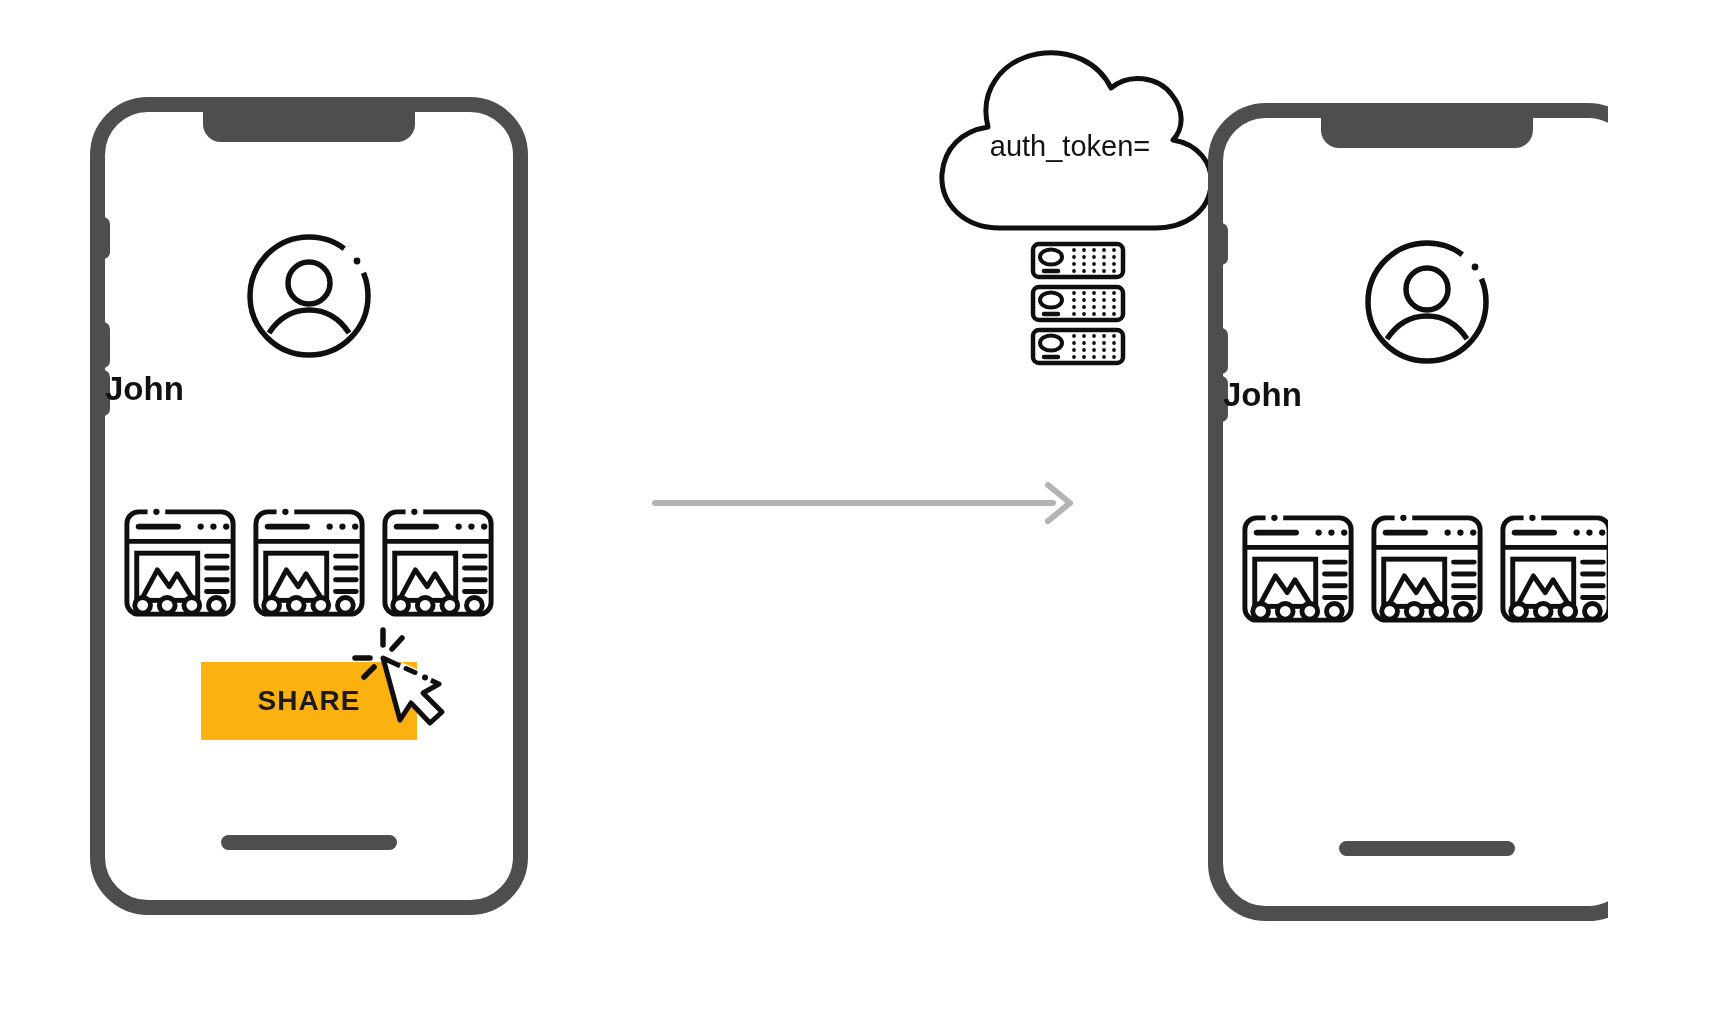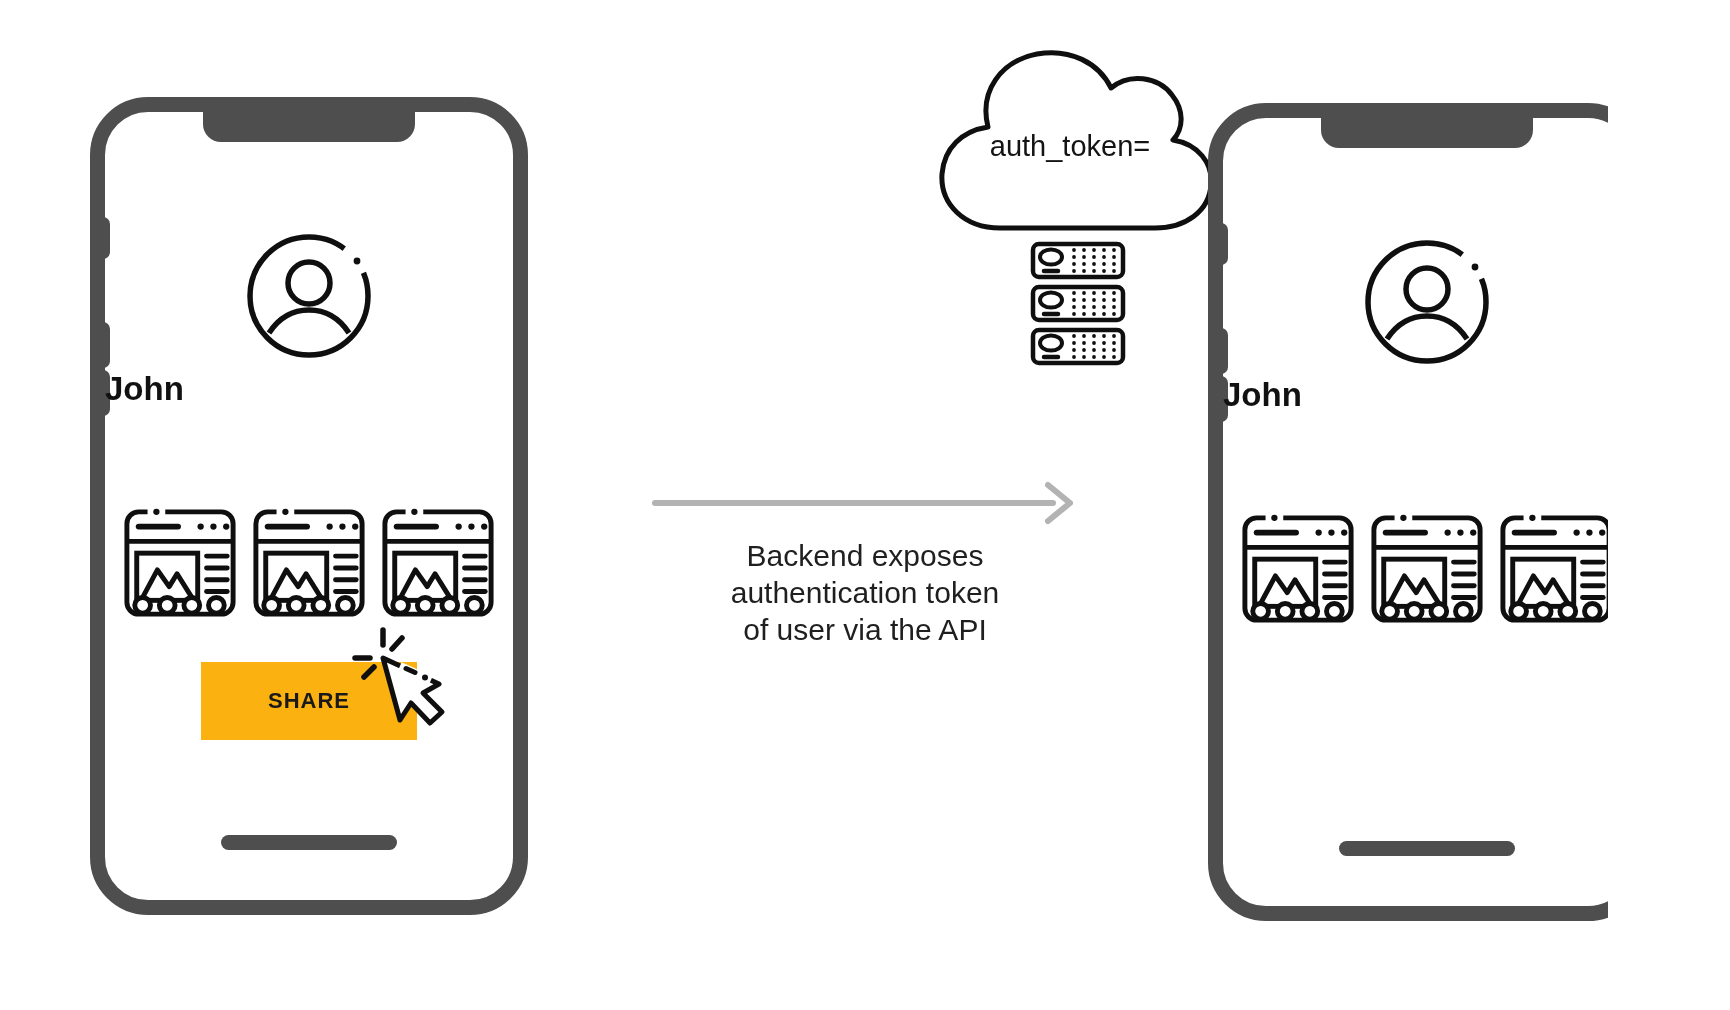--- a/index.html
+++ b/index.html
@@ -18,21 +18,21 @@
   .notch{position:absolute;top:-2px;left:50%;transform:translateX(-50%);
          width:212px;height:32px;background:#4e4e4e;border-radius:0 0 18px 18px;}
   .avatar{position:absolute;top:119px;left:50%;transform:translateX(-50%);width:130px;height:130px;}
   .user-name{position:absolute;top:258px;left:0;width:100%;text-align:left;
              font-size:33px;font-weight:700;color:#111;}
   .browser-row{position:absolute;top:391px;left:0;width:100%;display:flex;
                justify-content:center;gap:11px;}
   .browser-row svg{width:118px;height:120px;}
   .share-btn{position:absolute;top:550px;left:50%;transform:translateX(-50%);
              width:216px;height:78px;background:#fbb110;border:none;cursor:pointer;
-             font-family:"Liberation Sans",sans-serif;font-size:22px;font-weight:700;
+             font-family:"Liberation Sans",sans-serif;font-size:28px;font-weight:700;
              letter-spacing:1px;color:#1a1a1a;}
   .cursor-click{position:absolute;left:240px;top:505px;width:130px;height:165px;z-index:5;}
   .home-indicator{position:absolute;bottom:50px;left:50%;transform:translateX(-50%);
                   width:176px;height:15px;border-radius:8px;background:#4e4e4e;}
 
   
   .flow-arrow-line{position:absolute;left:652px;top:500px;width:404px;height:6px;
                    background:#b3b3b3;border-radius:3px;z-index:1;}
   .flow-arrow-head{position:absolute;left:1040px;top:477px;z-index:1;}
   .caption{position:absolute;left:690px;top:537px;width:350px;text-align:center;
@@ -140,25 +140,20 @@
 
   <svg class="servers" viewBox="0 0 96 126">
     <use href="#ic-server-stack"></use>
   </svg>
 
   <div class="flow-arrow-line"></div>
   <svg class="flow-arrow-head" width="44" height="52" viewBox="0 0 44 52">
     <path d="M 8 8 L 30 26 L 8 44" fill="none" stroke="#b3b3b3" stroke-width="6" stroke-linecap="round" stroke-linejoin="round"></path>
   </svg>
 
-  <div class="caption">
-    <div>Backend exposes</div>
-    <div>authentication token</div>
-    <div>of user via the API</div>
-  </div>
 
   <div class="phone left">
     <div class="side-btn b1"></div>
     <div class="side-btn b2"></div>
     <div class="side-btn b3"></div>
     <div class="notch"></div>
 
     <svg class="avatar" viewBox="0 0 130 130">
       <use href="#ic-avatar"></use>
     </svg>

